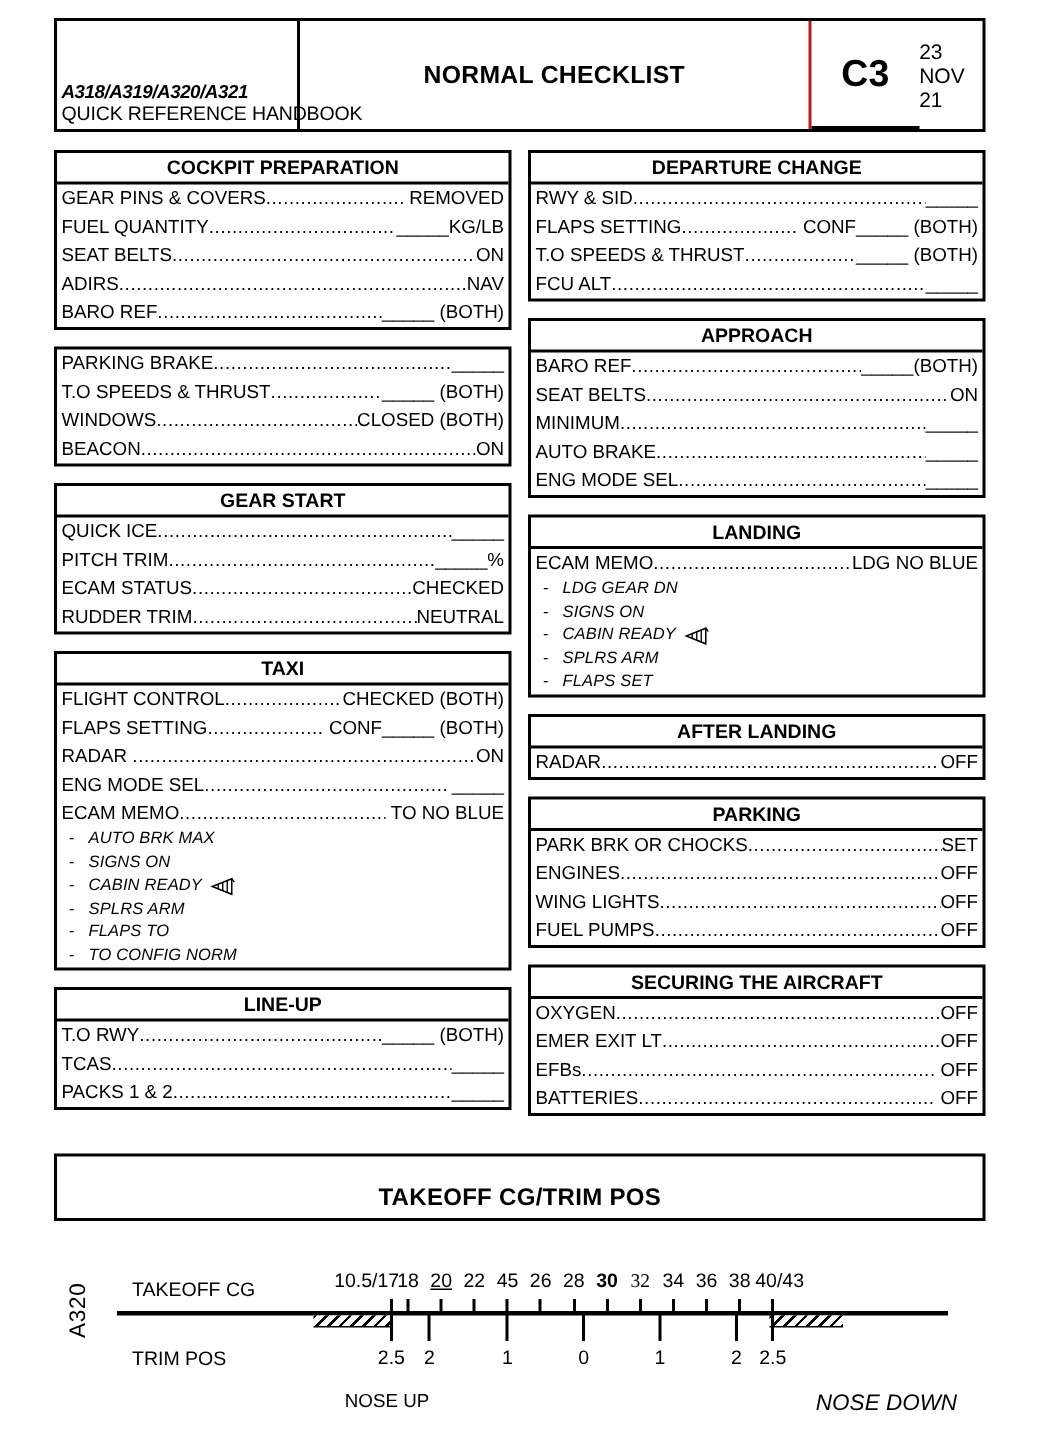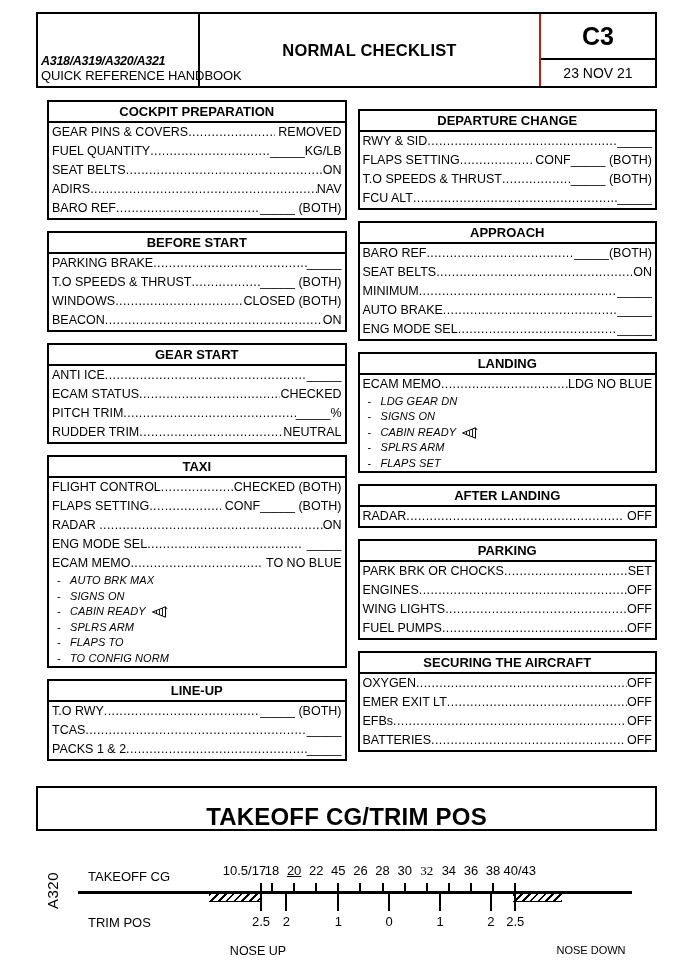--- a/index.html
+++ b/index.html
@@ -17,25 +17,25 @@
   .qrh-header{display:flex;border:2px solid #000;height:72px;}
   .qrh-header-left{
     width:162px;border-right:2px solid #000;box-sizing:border-box;
     display:flex;flex-direction:column;justify-content:flex-end;
     padding:2px 3px 3px 3px;
   }
   .qrh-aircraft{font-weight:bold;font-style:italic;font-size:12.5px;letter-spacing:-0.3px;white-space:nowrap;}
   .qrh-handbook{font-weight:normal;font-size:13px;letter-spacing:-0.1px;white-space:nowrap;}
   .qrh-header-center{flex:1;display:flex;align-items:center;justify-content:center;border-right:2px solid #b91c1c;}
   .qrh-title{font-weight:bold;font-size:16.5px;letter-spacing:0.2px;}
-  .qrh-header-right{width:114px;display:flex;flex-direction:column;}
+  .qrh-header-right{width:114px;display:flex;flex-direction:row;}
   .qrh-code{flex:1.7;display:flex;align-items:center;justify-content:center;font-weight:bold;font-size:25px;border-bottom:2px solid #000;}
   .qrh-date{flex:1;display:flex;align-items:center;justify-content:center;font-size:14px;}
   
-  .columns{display:flex;gap:11px;margin-top:12px;align-items:center;margin-left:11px;}
+  .columns{display:flex;gap:11px;margin-top:12px;align-items:flex-start;}
   .col{flex:1;min-width:0;}
   .section{border:2px solid #000;margin-bottom:11px;background:#fff;}
   .section-header{
     text-align:center;font-weight:bold;font-size:13px;
     height:19px;line-height:19px;border-bottom:2px solid #000;
   }
   .item{
     display:flex;align-items:baseline;
     height:19px;line-height:19px;
     font-size:12.5px;
@@ -56,40 +56,40 @@
     padding:0 3px 0 8px;white-space:nowrap;
   }
   .subitem .dash{width:13px;font-style:normal;}
   .subitem .subtext{letter-spacing:0.1px;}
   .subitem svg{margin-left:5px;}
   
   .takeoff-box{
     border:2px solid #000;margin-top:14px;height:41px;
     display:flex;align-items:center;justify-content:center;
   }
-  .takeoff-title{font-weight:bold;font-size:24px;letter-spacing:0.2px;margin-top:16px;}
+  .takeoff-title{font-weight:bold;font-size:16px;letter-spacing:0.2px;margin-top:16px;}
   
   .diagram{position:relative;margin-top:22px;height:126px;width:621px;font-size:13px;}
   .d-abs{position:absolute;white-space:nowrap;}
   .d-line{left:42px;top:38px;width:554px;height:3px;background:#000;}
   .tick-up{width:2px;height:9px;top:30px;background:#000;}
   .tick-down{width:2px;height:18px;top:40px;background:#000;}
   .cg-label{top:10px;transform:translateX(-50%);}
   .cg-label.first{transform:translateX(-88%);}
   .cg-label.last{transform:translateX(-36%);}
   .trim-label{top:61px;transform:translateX(-50%);}
   .hatch{
     top:41px;height:8px;
     background:repeating-linear-gradient(135deg,#000 0px,#000 1.8px,#fff 1.8px,#fff 5.5px);
     border-bottom:1.5px solid #000;box-sizing:border-box;
   }
   .lbl-takeoff-cg{left:52px;top:16px;}
   .lbl-trim-pos{left:52px;top:62px;}
   .lbl-nose-up{left:222px;top:91px;transform:translateX(-50%);font-size:12.5px;text-align:center;}
-  .lbl-nose-down{left:555px;top:91px;transform:translateX(-50%);font-size:11px;}
+  .lbl-nose-down{left:555px;top:91px;transform:translateX(-50%);font-size:15px;font-style:italic;}
   .lbl-a320{left:-9px;top:29px;width:50px;text-align:center;transform:rotate(-90deg);font-size:15px;letter-spacing:0.5px;}
 </style>
 </head>
 <body>
 
 <div class="page">
 
   <div class="qrh-header">
     <div class="qrh-header-left">
       <div class="qrh-aircraft">A318/A319/A320/A321</div>
@@ -128,21 +128,20 @@
             <span class="dots"></span>
             <span class="value">NAV</span>
           </div>
           <div class="item">
             <span class="label">BARO REF</span>
             <span class="dots"></span>
             <span class="value">_____ (BOTH)</span>
           </div>
         </div>
         <div class="section">
-          <div class="section-header">BEFORE START</div>
           <div class="item">
             <span class="label">PARKING BRAKE</span>
             <span class="dots"></span>
             <span class="value">_____</span>
           </div>
           <div class="item">
             <span class="label">T.O SPEEDS &amp; THRUST</span>
             <span class="dots"></span>
             <span class="value">_____ (BOTH)</span>
           </div>
@@ -153,33 +152,33 @@
           </div>
           <div class="item">
             <span class="label">BEACON</span>
             <span class="dots"></span>
             <span class="value">ON</span>
           </div>
         </div>
         <div class="section">
           <div class="section-header">GEAR START</div>
           <div class="item">
-            <span class="label">ANTI ICE</span>
-            <span class="dots"></span>
-            <span class="value">_____</span>
+            <span class="label">QUICK ICE</span>
+            <span class="dots"></span>
+            <span class="value">_____</span>
+          </div>
+          <div class="item">
+            <span class="label">PITCH TRIM</span>
+            <span class="dots"></span>
+            <span class="value">_____%</span>
           </div>
           <div class="item">
             <span class="label">ECAM STATUS</span>
             <span class="dots"></span>
             <span class="value">CHECKED</span>
-          </div>
-          <div class="item">
-            <span class="label">PITCH TRIM</span>
-            <span class="dots"></span>
-            <span class="value">_____%</span>
           </div>
           <div class="item">
             <span class="label">RUDDER TRIM</span>
             <span class="dots"></span>
             <span class="value">NEUTRAL</span>
           </div>
         </div>
         <div class="section">
           <div class="section-header">TAXI</div>
           <div class="item">
@@ -423,21 +422,21 @@
       <div class="d-abs cg-label" style="left: 258.11px; text-decoration: underline;">20</div>
       <div class="d-abs tick-up" style="left: 279.22px;"></div>
       <div class="d-abs cg-label" style="left: 280.22px;">22</div>
       <div class="d-abs tick-up" style="left: 301.33px;"></div>
       <div class="d-abs cg-label" style="left: 302.33px;">45</div>
       <div class="d-abs tick-up" style="left: 323.44px;"></div>
       <div class="d-abs cg-label" style="left: 324.44px;">26</div>
       <div class="d-abs tick-up" style="left: 345.55px;"></div>
       <div class="d-abs cg-label" style="left: 346.55px;">28</div>
       <div class="d-abs tick-up" style="left: 367.66px;"></div>
-      <div class="d-abs cg-label" style="left: 368.66px;">30</div>
+      <div class="d-abs cg-label" style="left: 368.66px; font-weight: bold;">30</div>
       <div class="d-abs tick-up" style="left: 389.77px;"></div>
       <div class="d-abs cg-label" style="left: 390.77px; font-family: Liberation Serif, serif;">32</div>
       <div class="d-abs tick-up" style="left: 411.88px;"></div>
       <div class="d-abs cg-label" style="left: 412.88px;">34</div>
       <div class="d-abs tick-up" style="left: 433.99px;"></div>
       <div class="d-abs cg-label" style="left: 434.99px;">36</div>
       <div class="d-abs tick-up" style="left: 456.1px;"></div>
       <div class="d-abs cg-label" style="left: 457.1px;">38</div>
       <div class="d-abs tick-up" style="left: 478.21px;"></div>
       <div class="d-abs cg-label last" style="left: 479.21px;">40/43</div>

